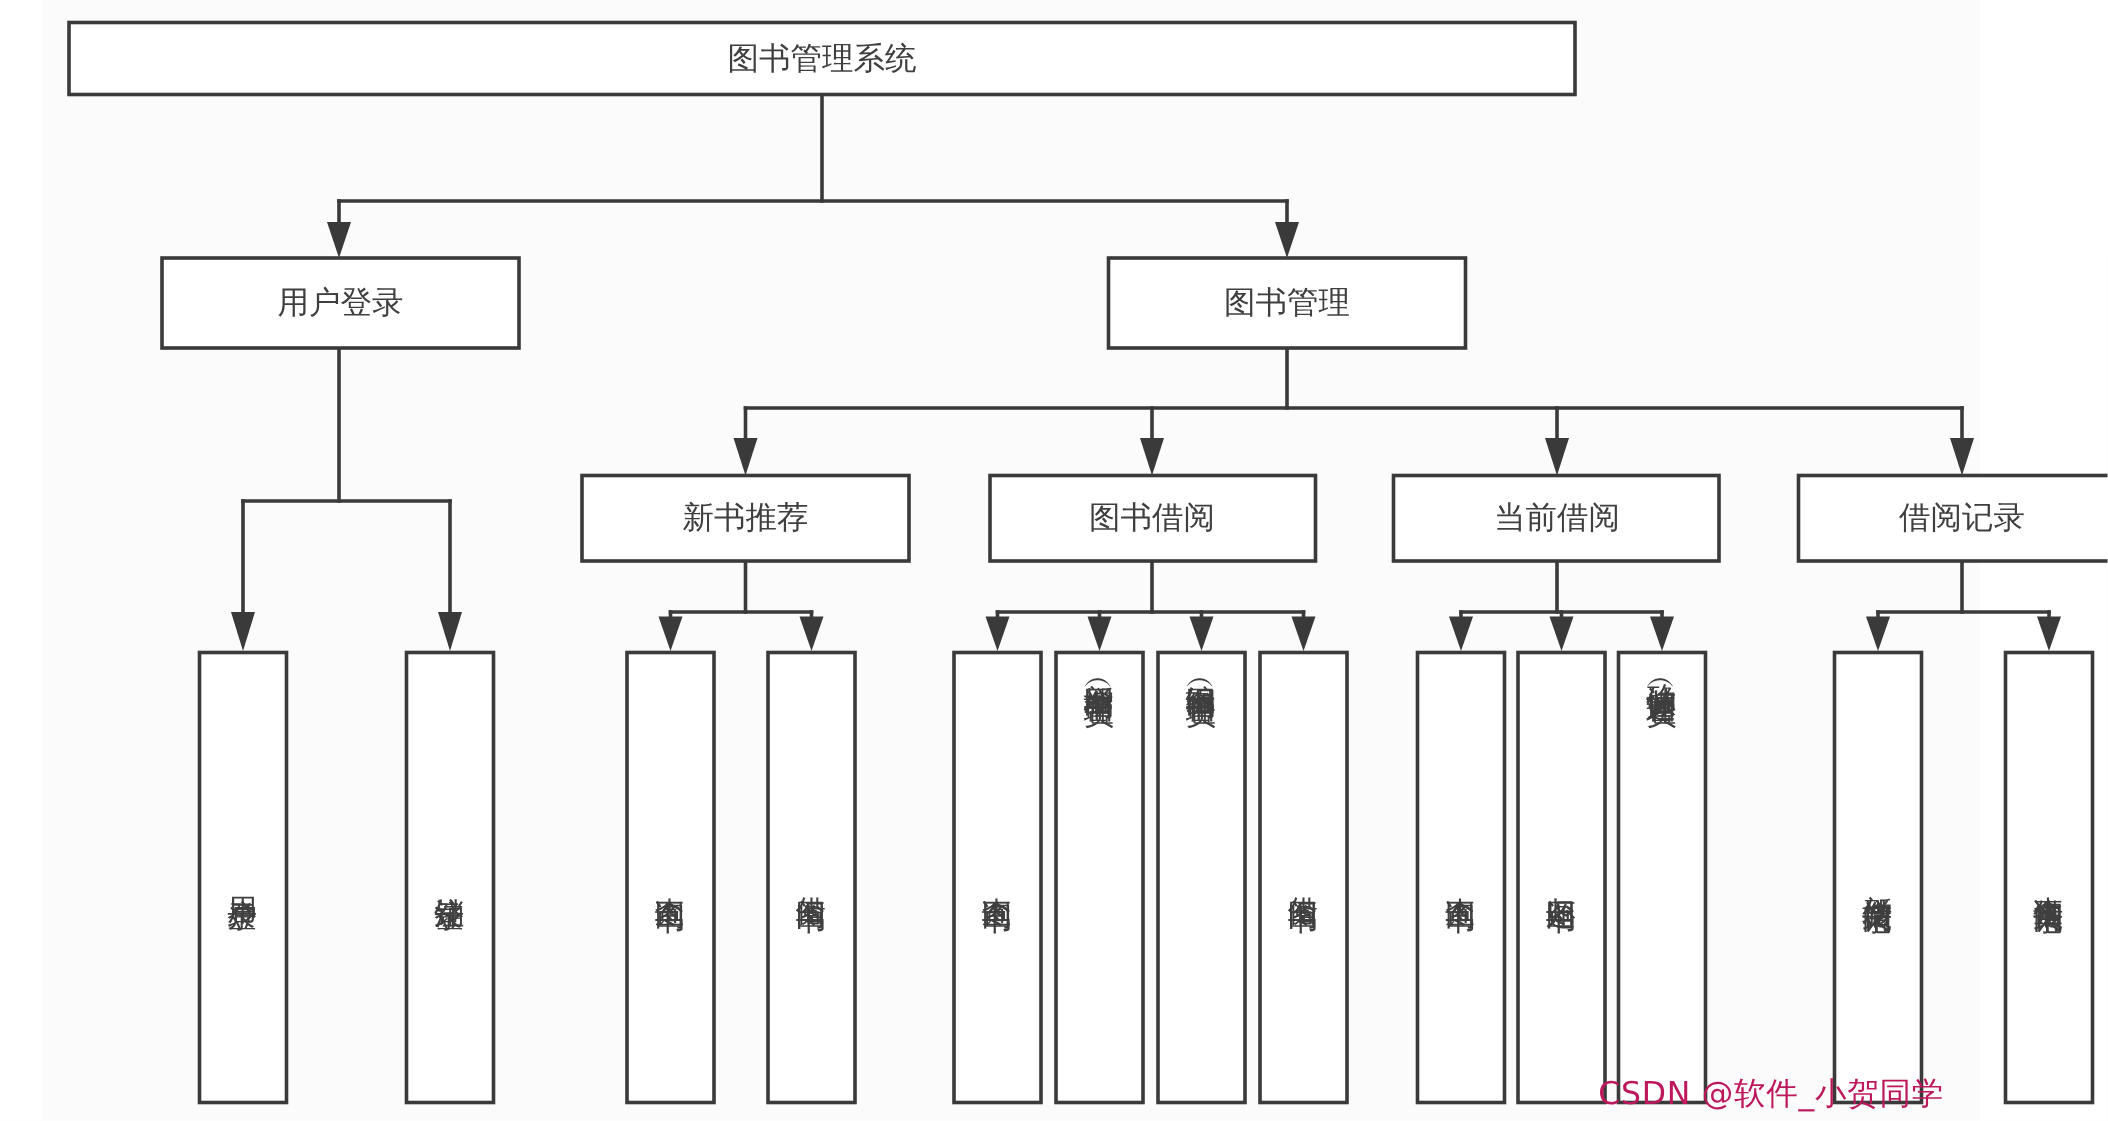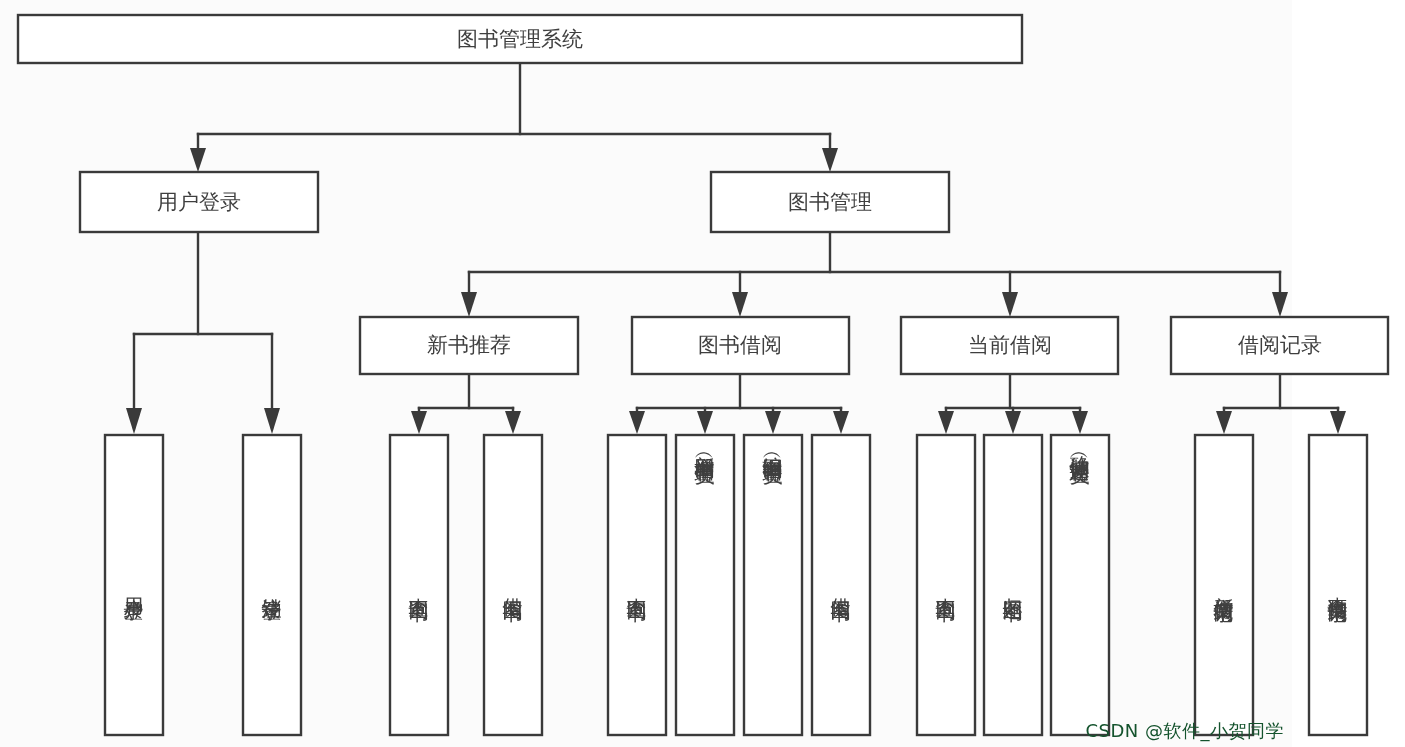--- a/index.html
+++ b/index.html
@@ -12,20 +12,21 @@
     height: 747px;
     font-family: "DejaVu Sans", "Liberation Sans", sans-serif;
     overflow: hidden;
     position: relative;
   }
   #diagram-root {
     position: relative;
     width: 1292px;
     height: 747px;
     background: #fbfbfb;
+    margin-left: 28px;
   }
   svg#tree-svg {
     position: absolute;
     left: 0;
     top: 0;
     width: 1405px;
     height: 747px;
   }
   .node-box {
     fill: #ffffff;
@@ -57,25 +58,25 @@
     font-size: 20px;
     color: #3f3f3f;
     letter-spacing: 1.5px;
     line-height: 1;
     text-align: center;
     white-space: nowrap;
     pointer-events: none;
   }
   .watermark {
     position: absolute;
-    right: 8px;
+    right: 24px;
     bottom: 4px;
     font-family: "DejaVu Sans", "Liberation Sans", sans-serif;
-    font-size: 18px;
-    color: #14532d;
+    font-size: 21px;
+    color: #be185d;
     letter-spacing: 0.5px;
     white-space: nowrap;
   }
 </style>
 </head>
 <body>
 
 <div id="diagram-root">
 
   <svg id="tree-svg" viewBox="0 0 1405 747">

